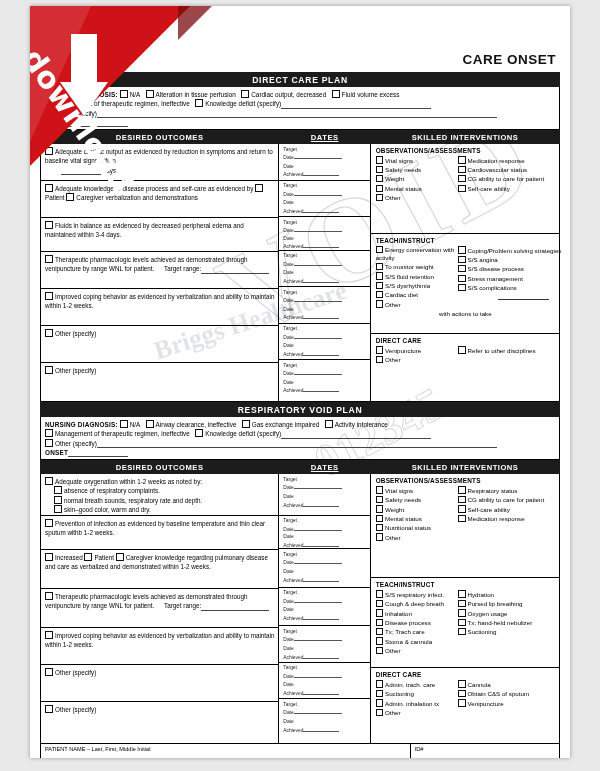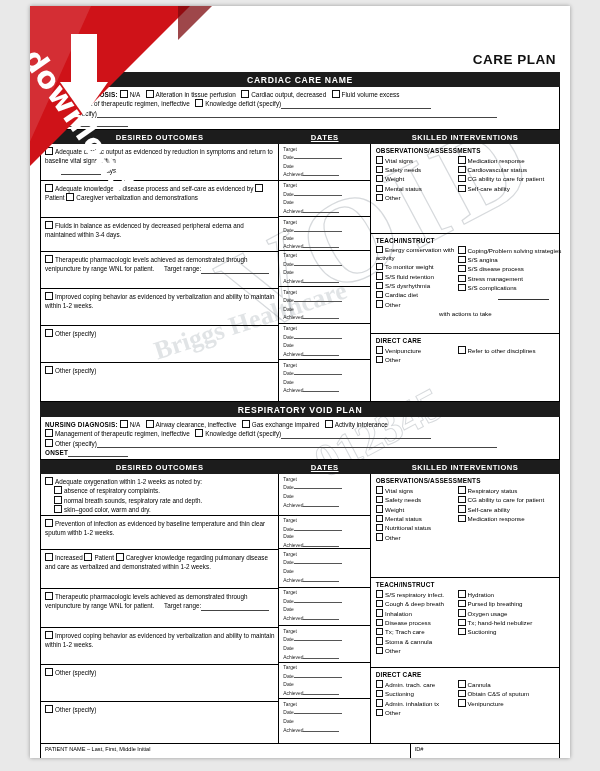--- a/index.html
+++ b/index.html
@@ -128,23 +128,23 @@
 <body>
 
 <div class="page">
 
   <div class="wm wm1">Briggs Healthcare</div>
   <div class="wm wm2">VOID</div>
   <div class="wm wm3">012345</div>
 
   <div class="doc">
 
-    <div class="doc-title">CARE PLAN</div>
-
-    <div class="band">CARDIAC CARE NAME</div>
+    <div class="doc-title">CARE ONSET</div>
+
+    <div class="band">DIRECT CARE PLAN</div>
     <div class="outer">
       <div class="dx">
         <div>
           <b>NURSING DIAGNOSIS:</b>
           <span class="cb"></span><span>N/A</span>&nbsp;&nbsp;
           <span class="cb"></span><span>Alteration in tissue perfusion</span>&nbsp;&nbsp;
           <span class="cb"></span><span>Cardiac output, decreased</span>&nbsp;&nbsp;
           <span class="cb"></span><span>Fluid volume excess</span>
         </div>
         <div>

